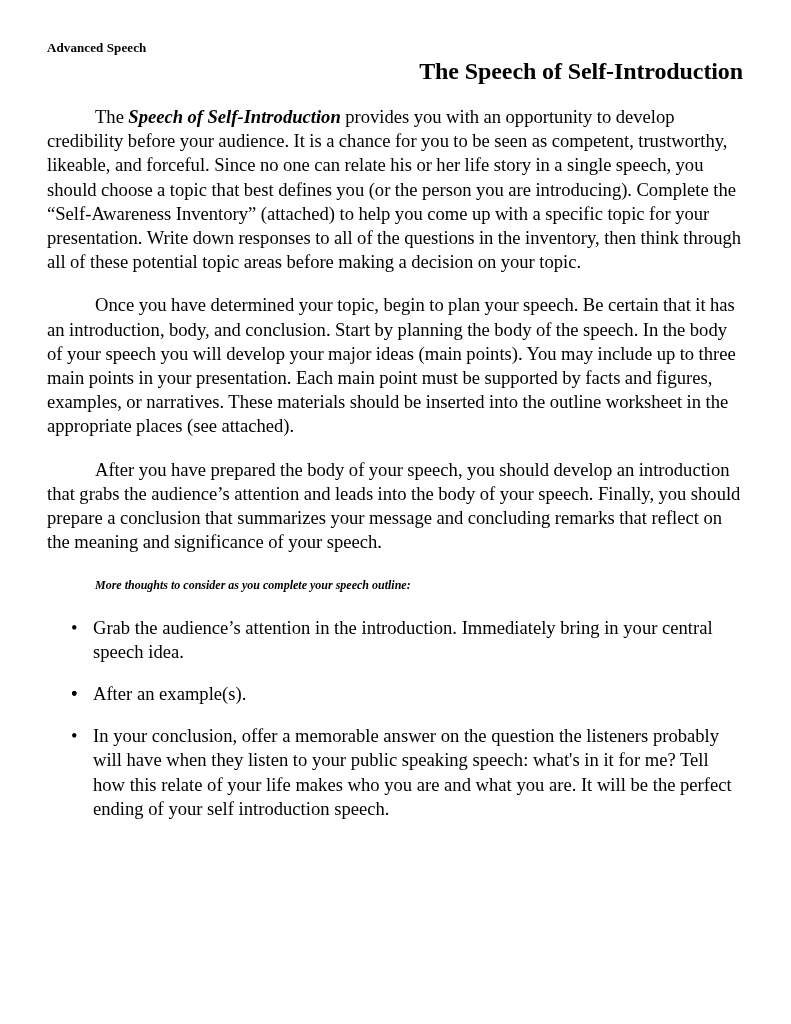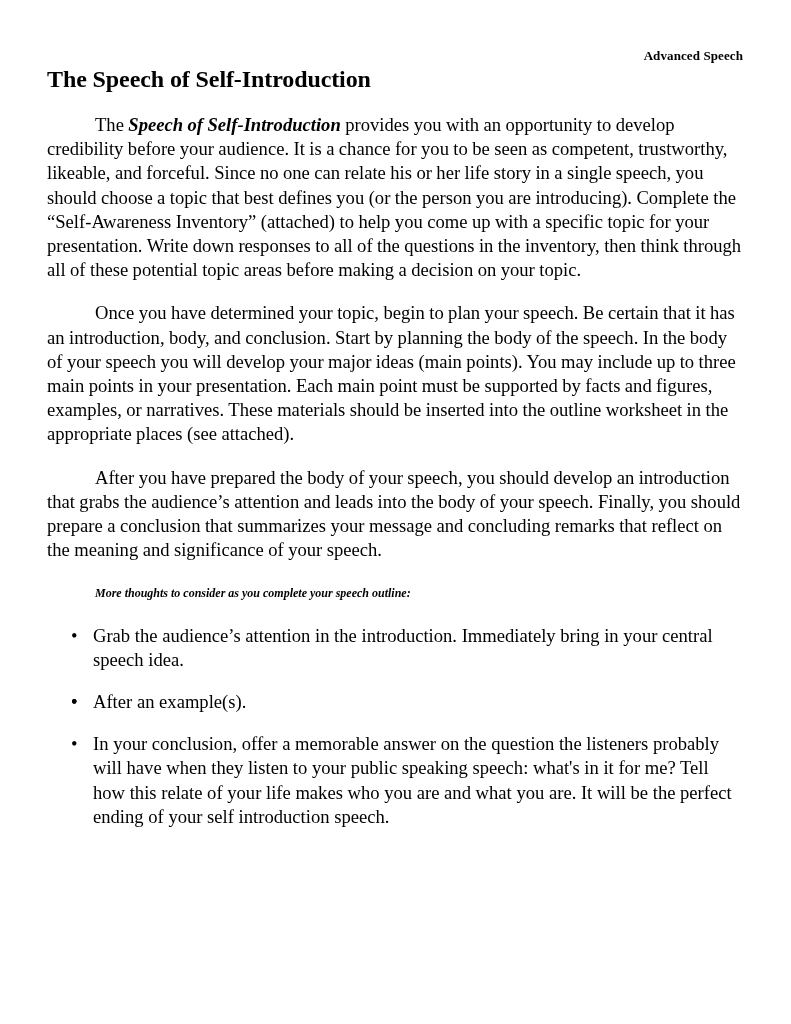--- a/index.html
+++ b/index.html
@@ -14,29 +14,29 @@
   .page {
     position: relative;
     width: 791px;
     height: 1024px;
     background: #ffffff;
     box-sizing: border-box;
     padding: 40px 48px 40px 47px;
     overflow: hidden;
   }
   .doc-header {
-    text-align: right;
+    text-align: left;
     font-size: 13px;
     font-weight: bold;
     line-height: 16px;
-    margin: 8px 0 1px 0;
+    margin: 0 0 1px 0;
     letter-spacing: 0.1px;
   }
   .doc-title {
-    text-align: left;
+    text-align: right;
     font-size: 24px;
     font-weight: bold;
     line-height: 28px;
     margin: 0 0 20px 0;
     letter-spacing: -0.1px;
   }
   p.body-para {
     font-size: 18.6px;
     line-height: 24.2px;
     margin: 0 0 19px 0;

